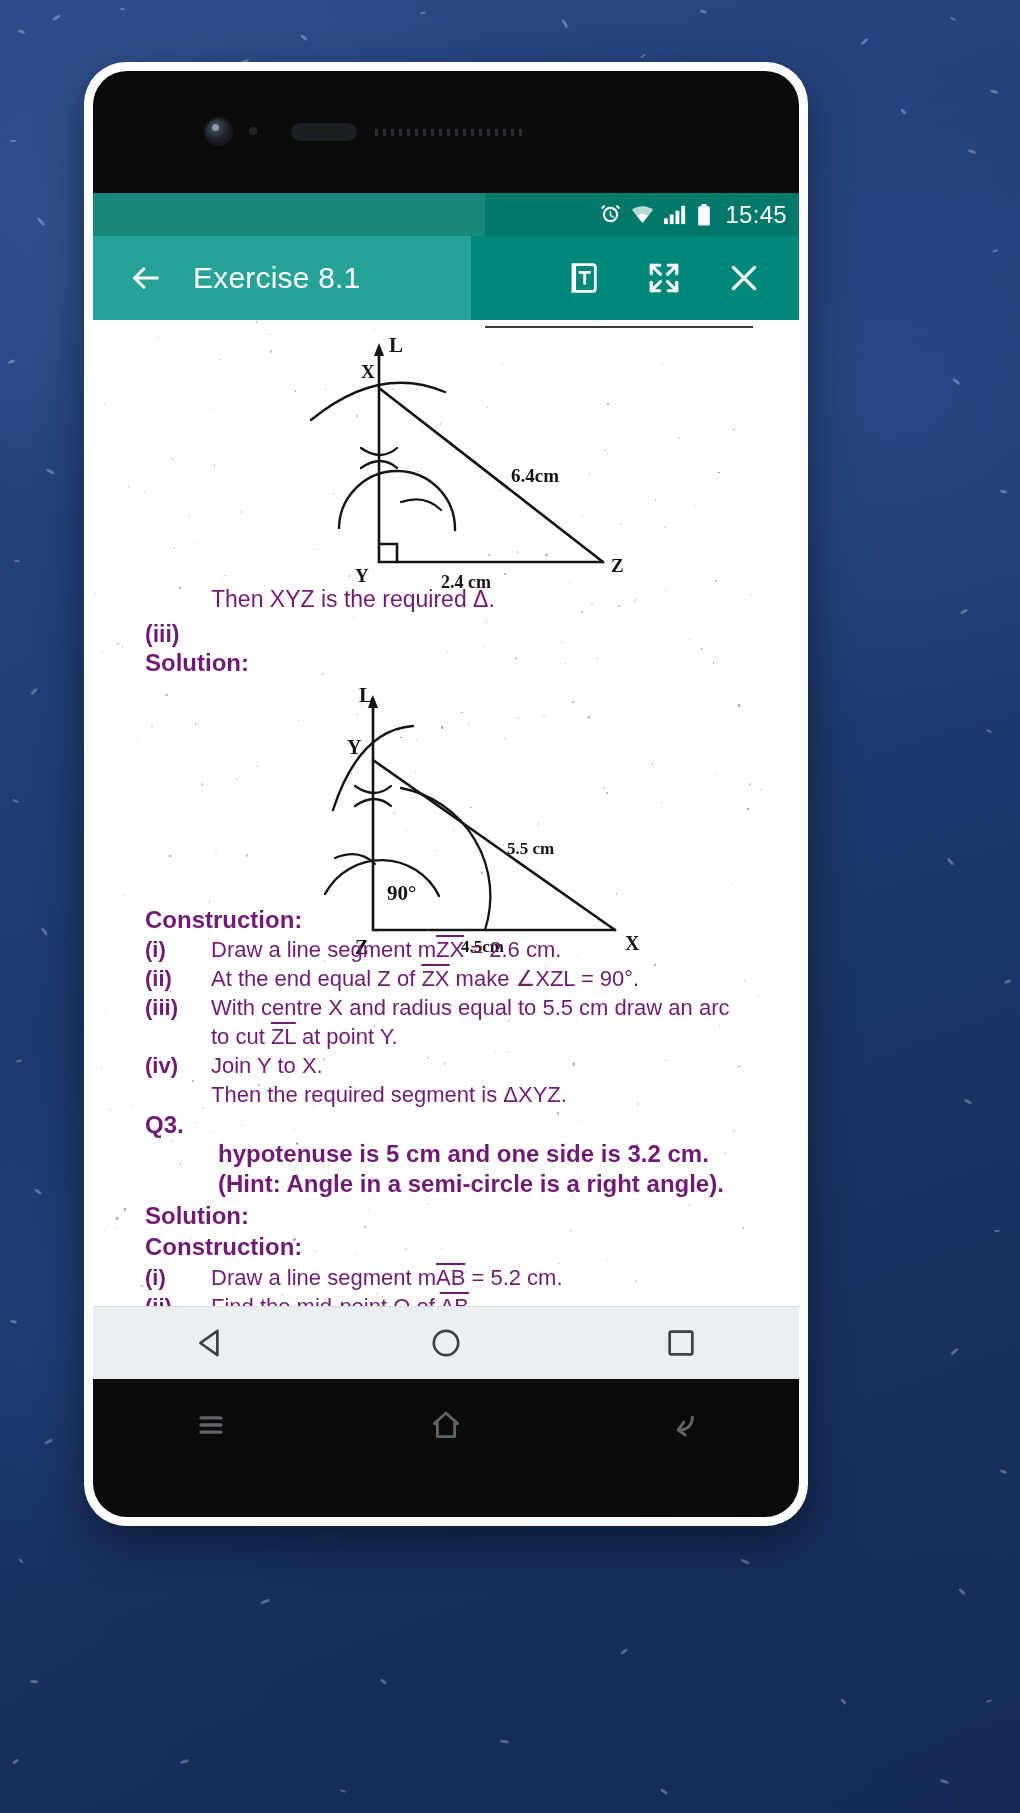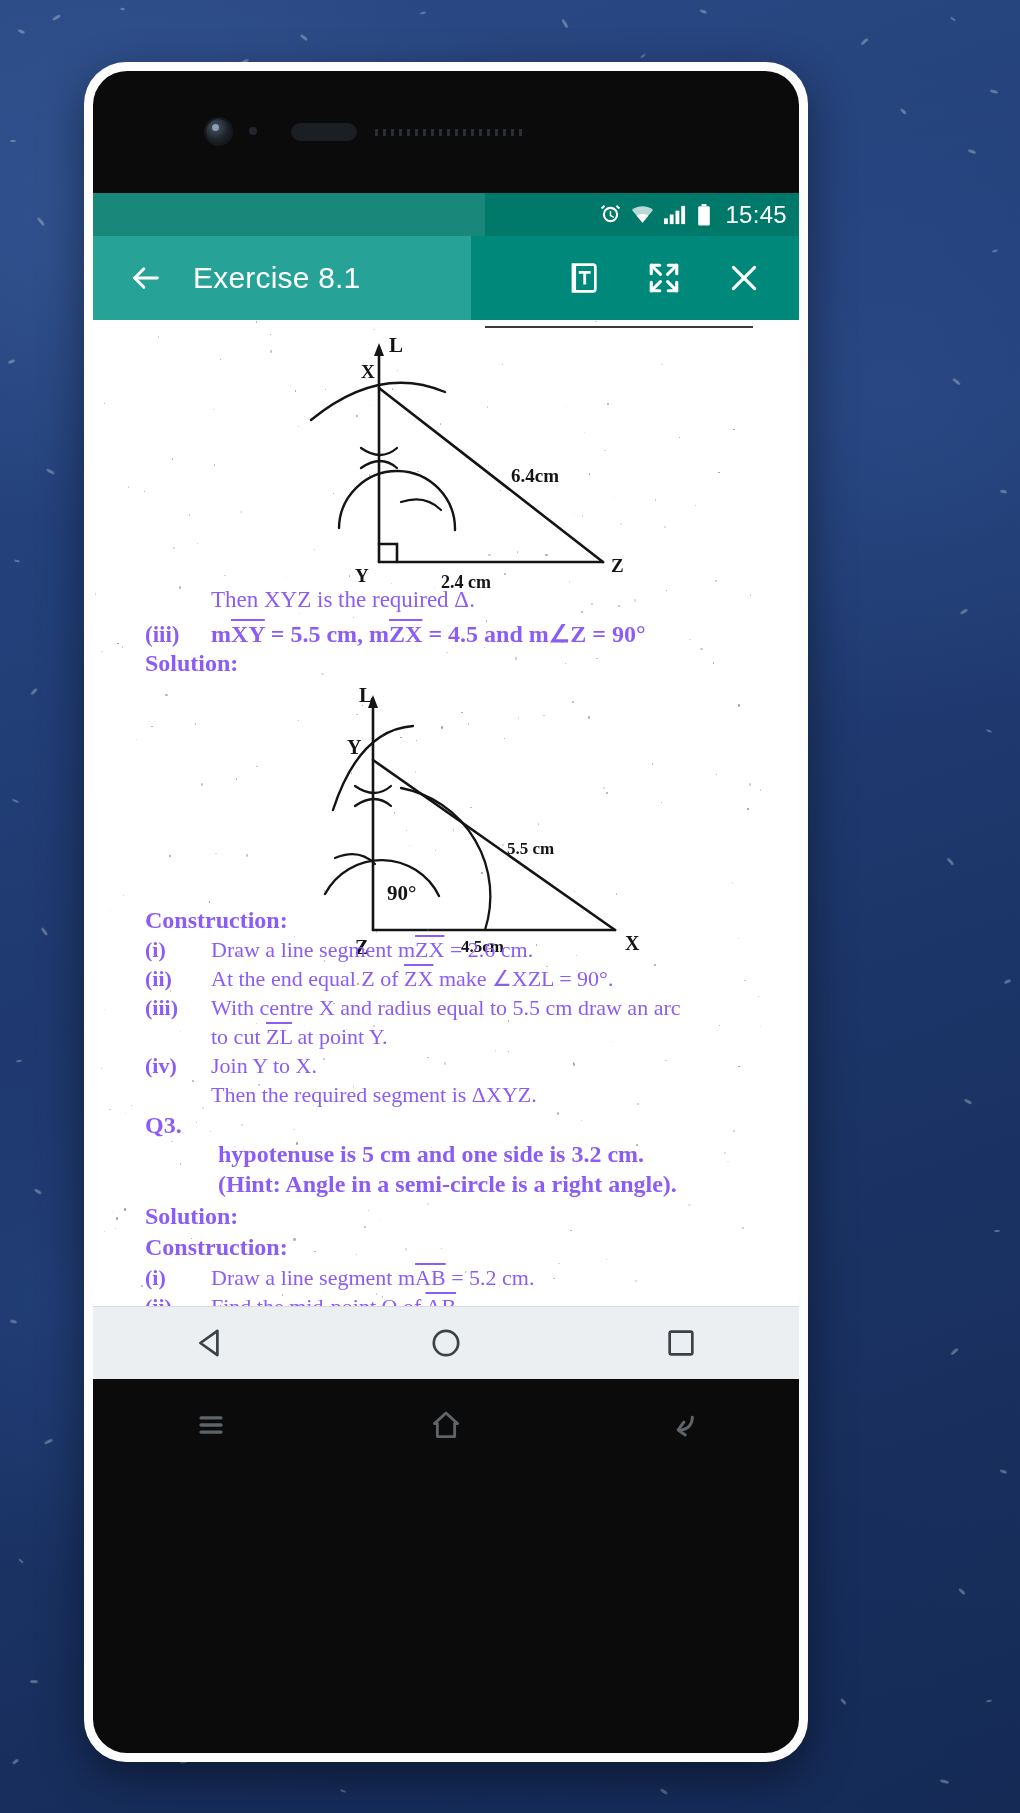--- a/index.html
+++ b/index.html
@@ -27,21 +27,21 @@
     position: absolute;
     background: rgba(255,255,255,0.30);
     border-radius: 60% 40% 55% 45% / 50% 55% 45% 50%;
     filter: blur(0.3px);
   }
 
   
   #phone {
     position: absolute;
     left: 84px; top: 62px;
-    width: 724px; height: 1700px;
+    width: 724px; height: 1464px;
     background: #fdfdfd;
     border-radius: 42px;
     box-shadow: 0 16px 46px rgba(0,0,0,0.45);
     padding: 9px;
   }
   #phone-body {
     width: 100%; height: 100%;
     background: #0b0b0c;
     border-radius: 34px;
     overflow: hidden;
@@ -149,22 +149,22 @@
   }
   #scan {
     position: absolute; inset: 0;
     color: #111;
   }
   .speck { position: absolute; background: #5a5a5a; border-radius: 50%; }
 
   
   .doc-line {
     position: absolute;
-    font-family: Liberation Serif, serif;
-    color: #8b5cf6;
+    font-family: Liberation Sans, sans-serif;
+    color: #701a75;
     white-space: nowrap;
     font-size: 22px;
     line-height: 1;
   }
   .b { font-weight: bold; }
   .ovl { text-decoration: overline; }
 
   
   #top-rule {
     position: absolute; left: 392px; top: 6px; width: 268px; height: 2px;
@@ -356,23 +356,20 @@
             <text x="88" y="48" font-family="Liberation Serif, serif" font-size="19" font-weight="bold" fill="#141414">X</text>
             <text x="82" y="252" font-family="Liberation Serif, serif" font-size="19" font-weight="bold" fill="#141414">Y</text>
             <text x="338" y="242" font-family="Liberation Serif, serif" font-size="19" font-weight="bold" fill="#141414">Z</text>
             <text x="238" y="152" font-family="Liberation Serif, serif" font-size="19" font-weight="bold" fill="#141414">6.4cm</text>
             <text x="168" y="258" font-family="Liberation Serif, serif" font-size="18" font-weight="bold" fill="#141414">2.4 cm</text>
           </svg>
 
           <div class="doc-line" style="left:118px; top:268px; font-size:23px;">Then XYZ is the required Δ.</div>
 
           <div class="doc-line b" style="left:52px; top:303px; font-size:23px;">(iii)</div>
-          <div class="doc-line b" style="left:118px; top:302px; font-size:24px;">
-            <span>m</span><span class="ovl">XY</span><span> = 5.5 cm, m</span><span class="ovl">ZX</span><span> = 4.5 and m∠Z = 90°</span>
-          </div>
           <div class="doc-line b" style="left:52px; top:331px; font-size:24px;">Solution:</div>
 
           <svg style="position:absolute; left:170px; top:362px; width:440px; height:290px;" viewBox="0 0 440 290">
             <g stroke="#141414" fill="none" stroke-width="2.6" stroke-linecap="round">
 
               <line x1="110" y1="22" x2="110" y2="248"></line>
               <polygon points="110,13 105,26 115,26" fill="#141414" stroke="none"></polygon>
 
               <line x1="110" y1="248" x2="352" y2="248"></line>
 

